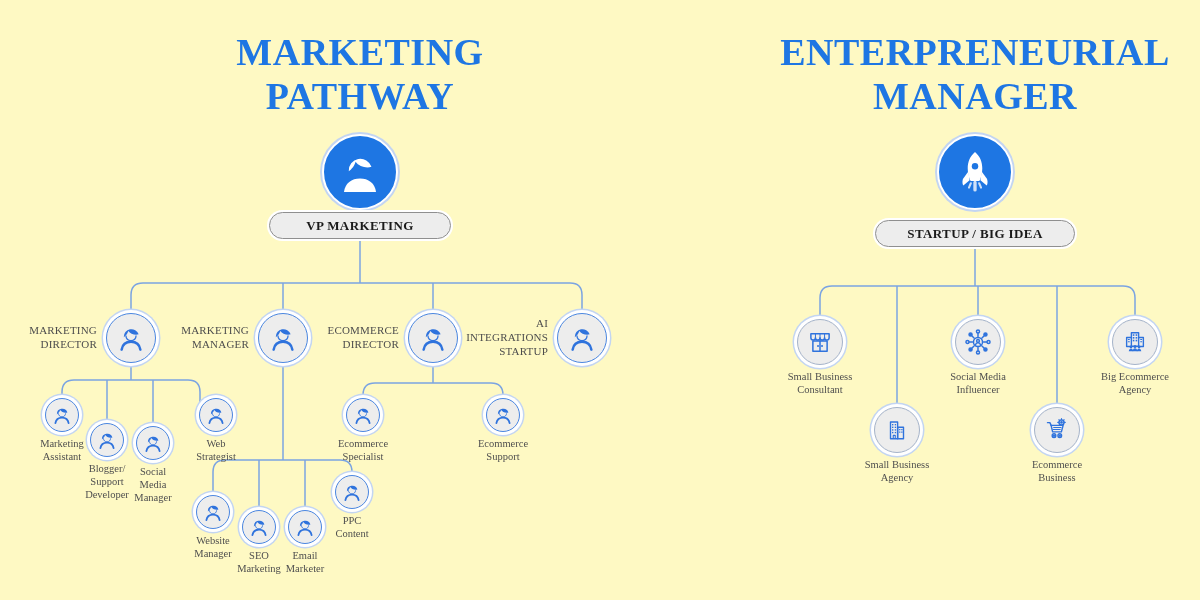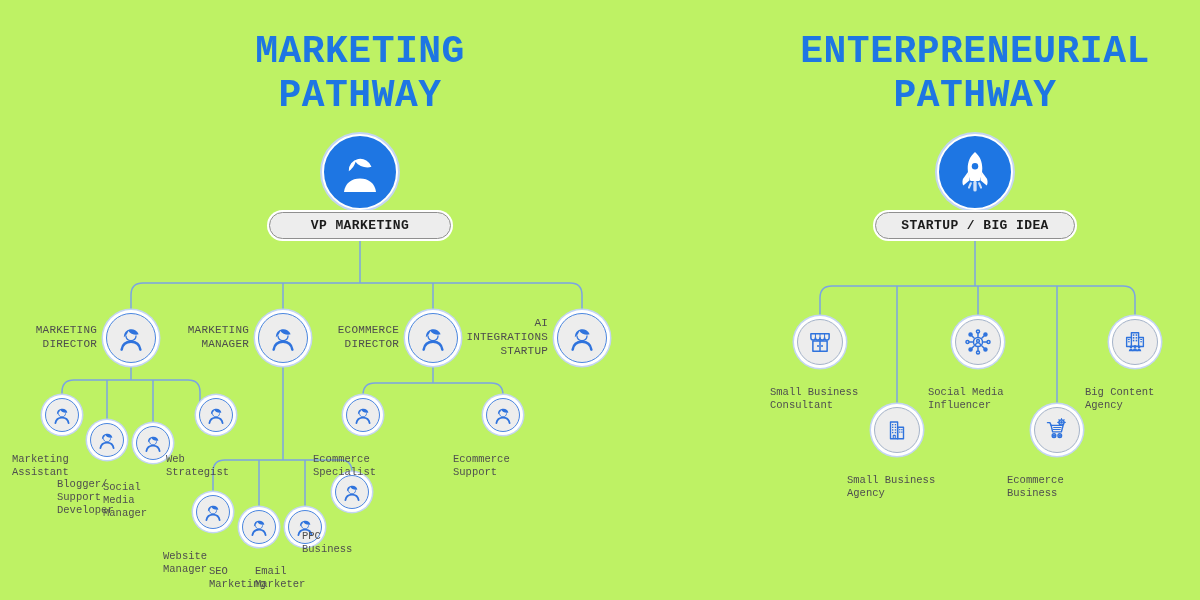--- a/index.html
+++ b/index.html
@@ -1,22 +1,22 @@
 <!DOCTYPE html>
 <html style="--accent-blue: #1e76e3; --line-blue: #7ba4e2;"><head>
 <meta charset="utf-8">
 <style>
   * { box-sizing: border-box; margin: 0; padding: 0; }
   html,body { background:#fff; }
   .canvas {
     position: relative;
     width: 1200px; height: 600px;
-    background: #bef264;
+    background: #fef9c3;
     overflow: hidden;
-    font-family: Liberation Mono, monospace;
+    font-family: Liberation Serif, serif;
   }
   .wires { position:absolute; left:0; top:0; width:1200px; height:600px; }
   .wires path { stroke: var(--line-blue, #7ba4e2); stroke-width: 1.5; fill: none; }
 
   .title {
     position: absolute;
     text-align: center;
     color: var(--accent-blue, #1e76e3);
     font-weight: 700;
     font-size: 38px;
@@ -61,23 +61,23 @@
   }
 
   .lbl {
     position: absolute;
     font-size: 10.5px;
     line-height: 1.25;
     color: #4f4f4f;
     white-space: pre-line;
   }
   .below {
-    top: 100%; margin-top: 21px;
+    top: 100%; margin-top: 5px;
     left: 50%; transform: translateX(-50%);
-    text-align: left; width: 100px;
+    text-align: center; width: 100px;
   }
   .left-of {
     right: 100%; margin-right: 9px;
     top: 50%; transform: translateY(-50%);
     text-align: right; width: 120px;
     font-size: 11px; letter-spacing: 0.2px; color: #4d4d4d;
   }
   .defs { position:absolute; width:0; height:0; overflow:hidden; }
 </style>
 </head>
@@ -211,39 +211,39 @@
       <path d="M820 342 V298 Q820 286 832 286 H1123 Q1135 286 1135 298 V342"></path>
       <path d="M897 286 V430"></path>
       <path d="M978 286 V342"></path>
       <path d="M1057 286 V430"></path>
     </g>
   </svg>
 
   <div class="title" style="left:160px; top:30px; width:400px;">MARKETING
 PATHWAY</div>
   <div class="title" style="left:775px; top:30px; width:400px;">ENTERPRENEURIAL
-PATHWAY</div>
+MANAGER</div>
 
   <div class="node" style="left:322px; top:134px;">
     <div class="bigdisc">
       <svg width="50" height="50" viewBox="0 0 24 24">
           <use href="#sym-person-white"></use>
         </svg>
     </div>
   </div>
   <div class="pill" style="left:269px; top:212px; width:182px;">VP MARKETING</div>
 
   <div class="node" style="left:937px; top:134px;">
     <div class="bigdisc">
       <svg width="50" height="50" viewBox="0 0 24 24">
           <use href="#sym-rocket"></use>
         </svg>
     </div>
   </div>
-  <div class="pill" style="left:875px; top:212px; width:200px;text-align:center;">STARTUP / BIG IDEA</div>
+  <div class="pill" style="left:875px; top:220px; width:200px;text-align:center;">STARTUP / BIG IDEA</div>
 
   <div class="node" style="left:106px; top:313px;">
     <div class="disc d50">
       <svg width="34" height="34" viewBox="0 0 24 24">
           <use href="#sym-person"></use>
         </svg>
     </div>
     <div class="lbl left-of">MARKETING
 DIRECTOR</div>
   </div>
@@ -342,21 +342,21 @@
     <div class="lbl below">Email
 Marketer</div>
   </div>
   <div class="node" style="left:335px; top:475px;">
     <div class="disc d34">
       <svg width="24" height="24" viewBox="0 0 24 24">
           <use href="#sym-person"></use>
         </svg>
     </div>
     <div class="lbl below">PPC
-Business</div>
+Content</div>
   </div>
 
   <div class="node" style="left:346px; top:398px;">
     <div class="disc d34">
       <svg width="24" height="24" viewBox="0 0 24 24">
           <use href="#sym-person"></use>
         </svg>
     </div>
     <div class="lbl below">Ecommerce
 Specialist</div>
@@ -388,21 +388,21 @@
     </div>
     <div class="lbl below">Social Media
 Influencer</div>
   </div>
   <div class="node" style="left:1112px; top:319px;">
     <div class="disc d46">
       <svg width="30" height="30" viewBox="0 0 24 24">
           <use href="#sym-bigbiz"></use>
         </svg>
     </div>
-    <div class="lbl below">Big Content
+    <div class="lbl below">Big Ecommerce
 Agency</div>
   </div>
   <div class="node" style="left:874px; top:407px;">
     <div class="disc d46">
       <svg width="30" height="30" viewBox="0 0 24 24">
           <use href="#sym-smallbiz"></use>
         </svg>
     </div>
     <div class="lbl below">Small Business
 Agency</div>

